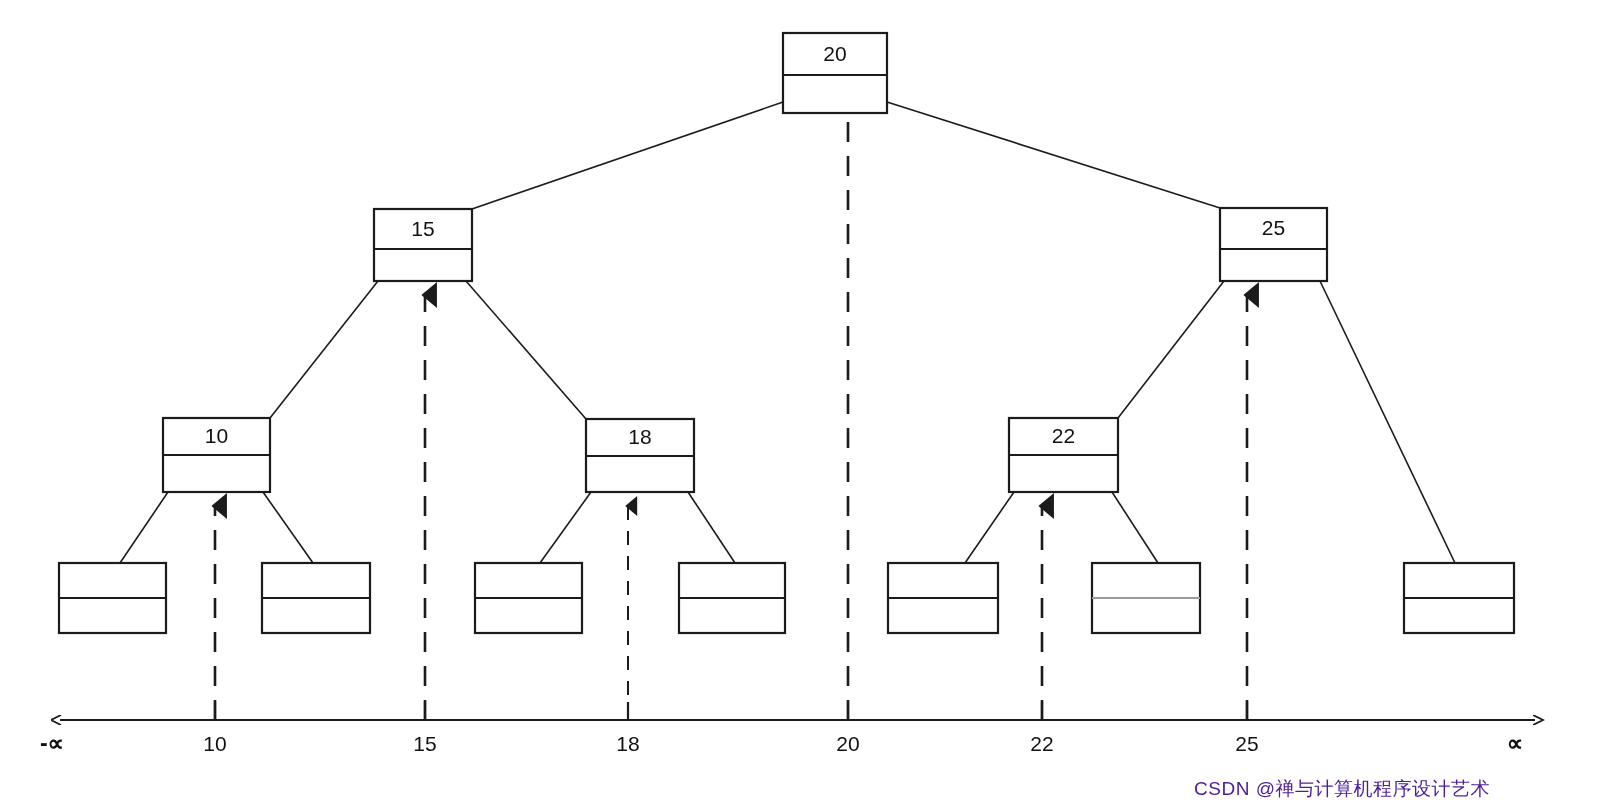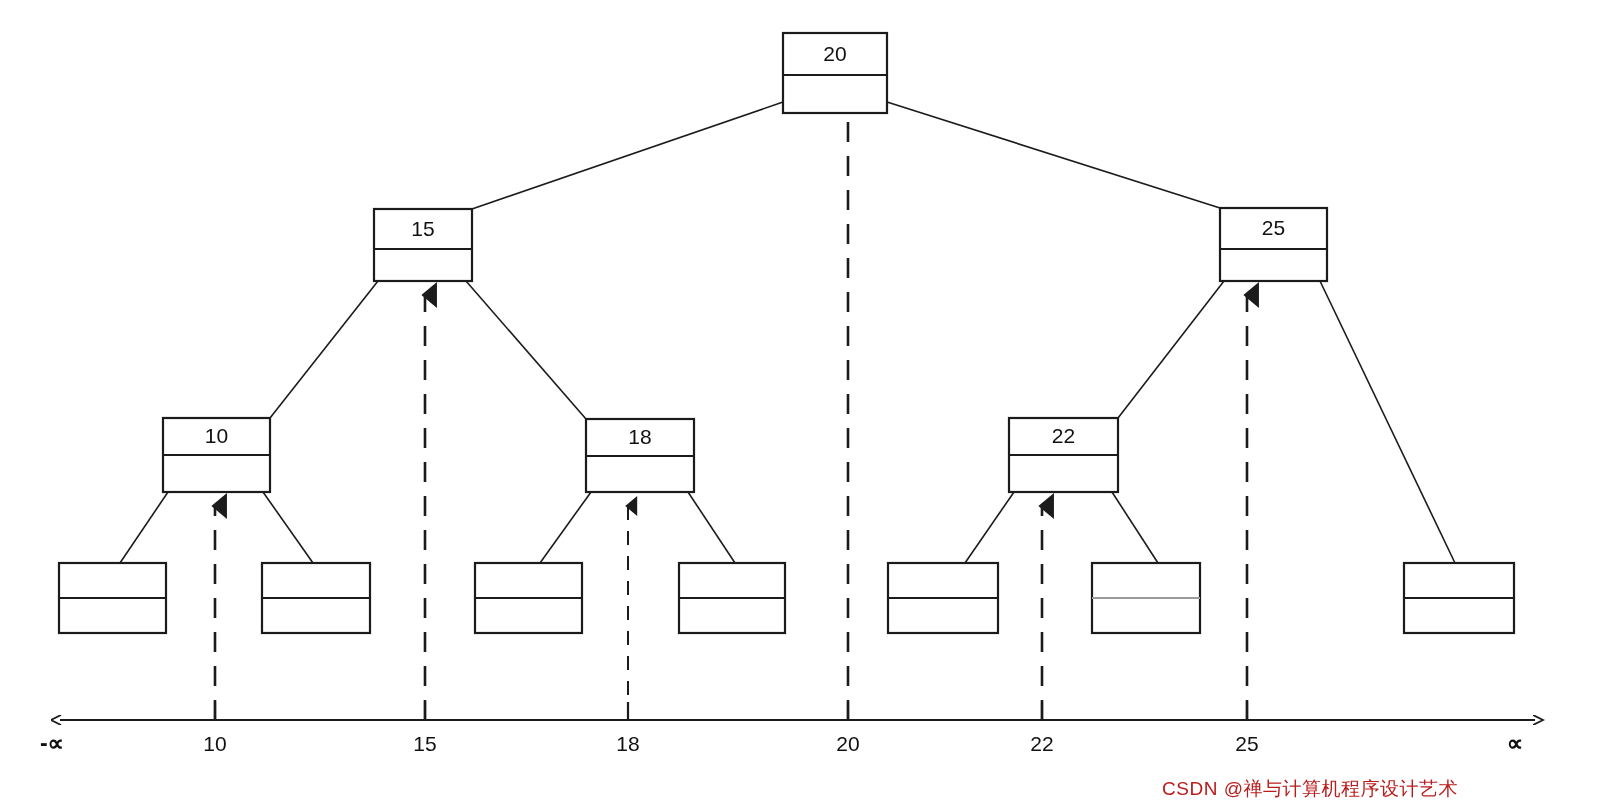--- a/index.html
+++ b/index.html
@@ -11,20 +11,21 @@
     width: 1598px;
     height: 812px;
     overflow: hidden;
     font-family: "Liberation Sans", sans-serif;
   }
   #stage {
     position: relative;
     width: 1474px;
     height: 812px;
     background: #ffffff;
+    padding-left: 32px;
   }
   svg.diagram {
     position: absolute;
     left: 0;
     top: 0;
     width: 1598px;
     height: 812px;
     display: block;
   }
   .node-rect {
@@ -86,21 +87,21 @@
     text-anchor: middle;
     dominant-baseline: middle;
     font-weight: bold;
   }
   .watermark {
     position: absolute;
     right: 16px;
     bottom: 10px;
     font-family: "Liberation Sans", sans-serif;
     font-size: 19px;
-    color: #b91c1c;
+    color: #4c1d95;
     letter-spacing: 0.5px;
     white-space: nowrap;
     user-select: none;
   }
 </style>
 </head>
 <body>
 
 <div id="stage">
 

